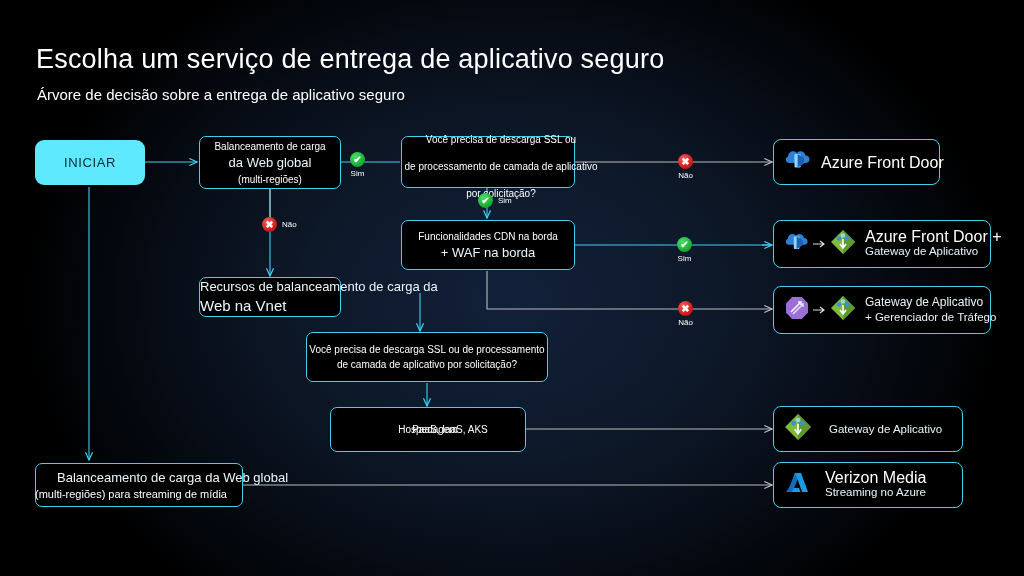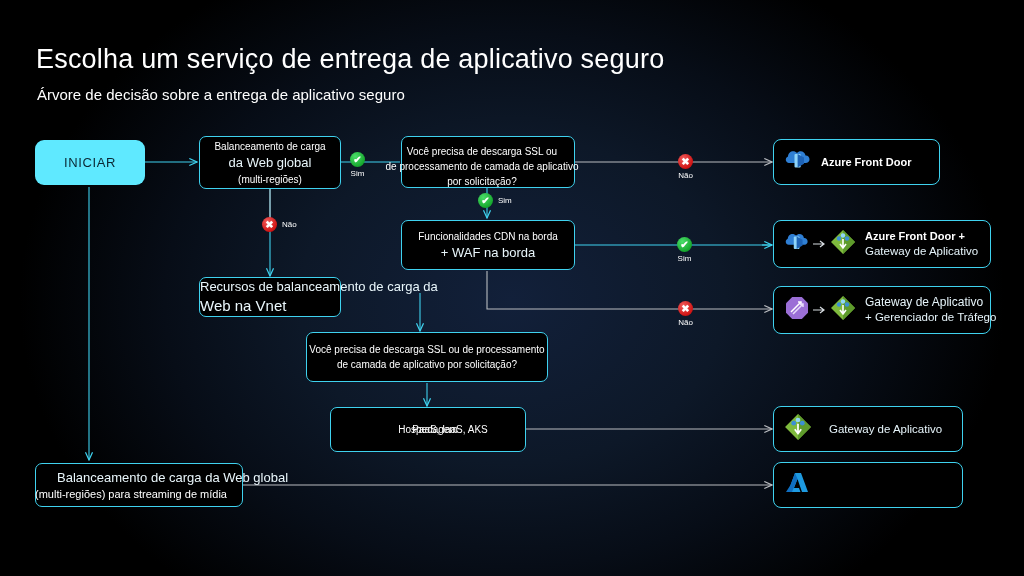--- a/index.html
+++ b/index.html
@@ -45,21 +45,21 @@
   .l-md{font-size:13px;line-height:18px;color:#e9f6fb;}
   .l-lg{font-size:15px;line-height:20px;color:#eaf7fc;}
 
   
   .card{
     position:absolute;box-sizing:border-box;
     border:1px solid #3fd2ef;border-radius:8px;background:#000;
     display:flex;align-items:center;gap:9px;padding:0 10px;
   }
   .card .labels{display:flex;flex-direction:column;justify-content:center;}
-  .card .lb1{font-size:11px;font-weight:bold;color:#ffffff;white-space:nowrap;line-height:15px;}
+  .card .lb1{font-size:16px;font-weight:normal;color:#ffffff;white-space:nowrap;line-height:15px;}
   .card .lb2{font-size:11.5px;font-weight:normal;color:#e6f4fa;white-space:nowrap;line-height:15px;}
   .card .lb-single{font-size:11.5px;color:#e6f4fa;white-space:nowrap;}
   .iconpair{display:flex;align-items:center;gap:3px;}
 
   
   .marker{position:absolute;display:flex;flex-direction:column;align-items:center;}
   .badge{
     width:15px;height:15px;border-radius:50%;
     display:flex;align-items:center;justify-content:center;
     font-size:10px;font-weight:bold;color:#fff;line-height:1;
@@ -133,21 +133,21 @@
   </div>
 
   <div class="nbox" style="left:199px;top:136px;width:142px;height:53px;"></div>
   <div class="txtwrap" style="left:195px;top:136px;width:150px;height:53px;">
     <span class="l-sm">Balanceamento de carga</span>
     <span class="l-md">da Web global</span>
     <span class="l-sm">(multi-regiões)</span>
   </div>
 
   <div class="nbox" style="left:401px;top:136px;width:174px;height:52px;"></div>
-  <div class="txtwrap" style="left:395px;top:136px;width:174px;height:60px;">
+  <div class="txtwrap" style="left:414px;top:136px;width:174px;height:60px;gap:12px;">
     <span class="l-sm">Você precisa de descarga SSL ou</span>
     <span class="l-sm">de processamento de camada de aplicativo</span>
     <span class="l-sm">por solicitação?</span>
   </div>
 
   <div class="nbox" style="left:401px;top:220px;width:174px;height:50px;"></div>
   <div class="txtwrap" style="left:401px;top:220px;width:174px;height:50px;">
     <span class="l-sm">Funcionalidades CDN na borda</span>
     <span class="l-md">+  WAF na borda</span>
   </div>
@@ -309,15 +309,19 @@
     </span>
   </div>
 
   <div class="card" style="left:773px;top:462px;width:190px;height:46px;">
     <span>
       <svg width="26" height="24" viewBox="0 0 26 24">
         <path d="M11,2 L17,2 L24,21 L18,21 L13.5,8 L10,17 L15,17 L16.5,21 L4,21 Z" fill="#1e9ae0"></path>
         <path d="M11,2 L6.5,14 L2,21 L8,21 L13.5,8 Z" fill="#0f6ec0"></path>
       </svg>
     </span>
+    <span class="labels" style="margin-left:6px;">
+      <span class="lb1">Verizon Media</span>
+      <span class="lb2">Streaming no Azure</span>
+    </span>
   </div>
 
 </div>
 
 </body></html>

